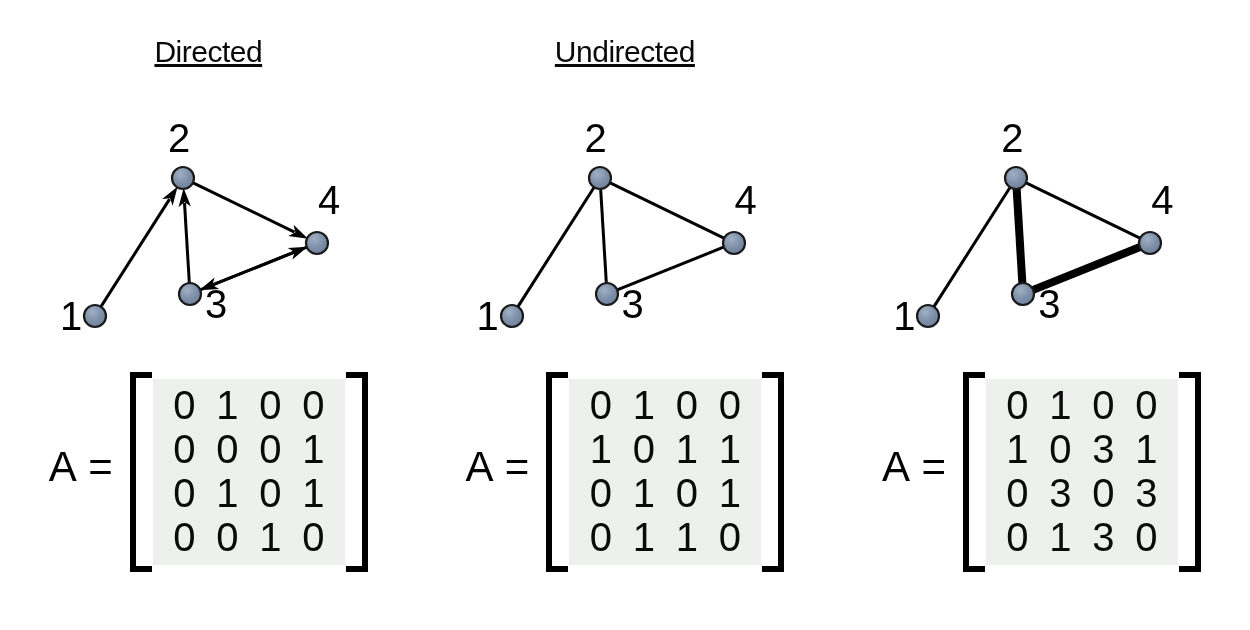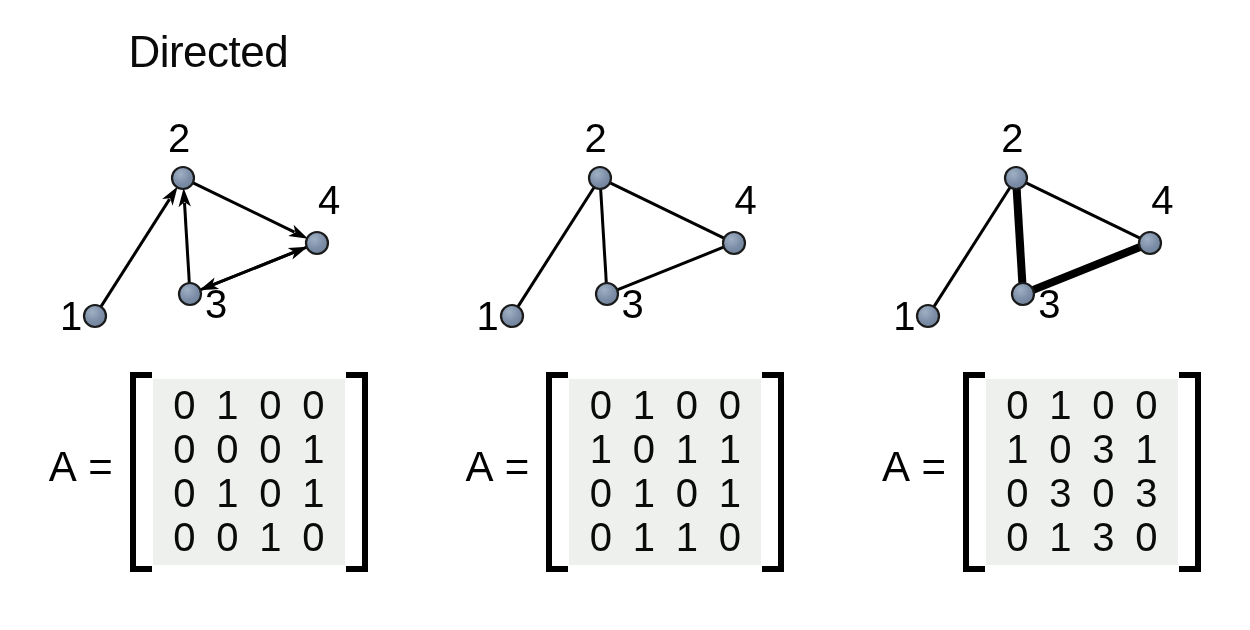--- a/index.html
+++ b/index.html
@@ -27,27 +27,28 @@
     position: relative;
     width: 416.6px;
     height: 630px;
   }
   .panel-title {
     position: absolute;
     top: 26px;
     left: 0;
     width: 100%;
     text-align: center;
-    font-size: 44px;
+    font-size: 30px;
     line-height: 52px;
     font-family: "Liberation Sans", sans-serif;
     font-weight: 400;
     letter-spacing: -0.5px;
     color: #0a0a0a;
     white-space: nowrap;
+    text-decoration: underline;
   }
   .graph-wrap {
     position: absolute;
     left: 0;
     top: 100px;
     width: 416.6px;
     height: 250px;
   }
   .graph-svg {
     position: absolute;
@@ -189,20 +190,21 @@
               <div class="m-cell">0</div>
               <div class="m-cell">1</div>
               <div class="m-cell">0</div>
             </div>
           </div>
           <div class="bracket right"></div>
         </div>
       </div>
     </div>
     <div class="panel">
+      <div class="panel-title">Undirected</div>
       <div class="graph-wrap">
         <svg class="graph-svg" viewBox="0 0 416.6 250">
           <defs>
             <radialGradient id="ng1" cx="0.38" cy="0.32" r="0.78">
               <stop offset="0%" stop-color="#9fb0c4"></stop>
               <stop offset="55%" stop-color="#7d8fa8"></stop>
               <stop offset="100%" stop-color="#6d7f96"></stop>
             </radialGradient>
           </defs>
           <line x1="99.83899347455616" y1="208.41157841490056" x2="177.6233405838265" y2="86.43157953899936" stroke="#000000" stroke-width="3" stroke-linecap="butt"></line>

